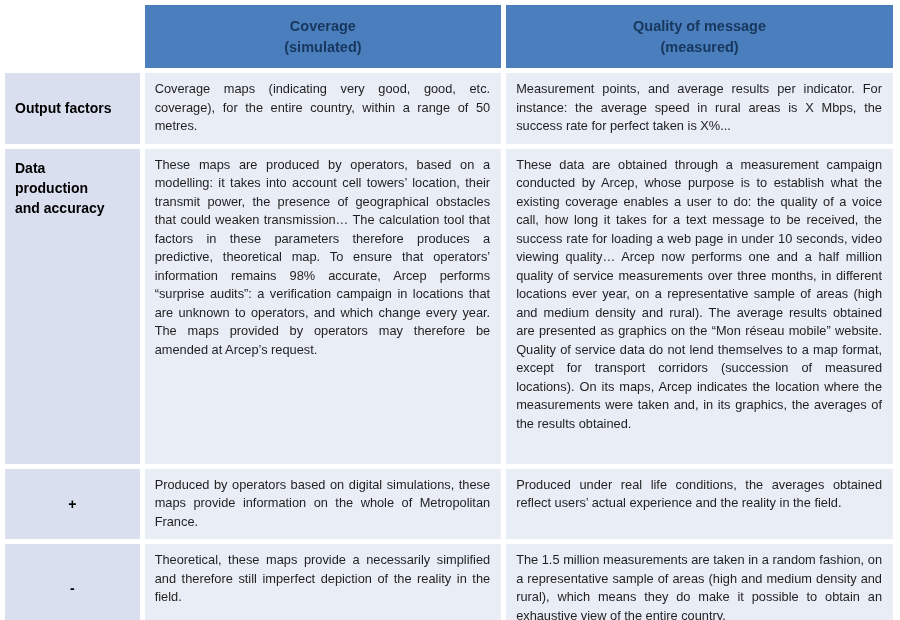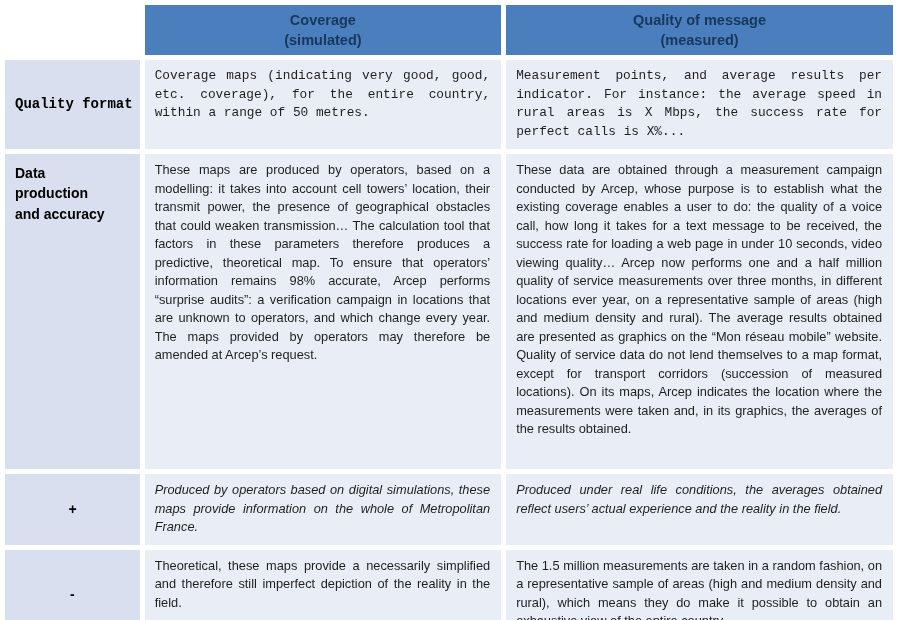--- a/index.html
+++ b/index.html
@@ -27,21 +27,21 @@
   
   th.colhead {
     background: #4a7ebc;
     color: #17375e;
     font-weight: bold;
     font-size: 14.5px;
     line-height: 1.4;
     text-align: center;
     vertical-align: middle;
     white-space: pre-line;
-    height: 50px;
+    height: 63px;
     padding: 2px 6px;
   }
   td.corner { background: transparent; }
 
   
   td.label {
     background: #d9dfee;
     color: #000000;
     font-weight: bold;
     font-size: 14px;
@@ -58,23 +58,23 @@
     background: #e9edf6;
     color: #1f1f1f;
     font-size: 12.8px;
     line-height: 18.5px;
     text-align: justify;
     vertical-align: top;
     padding: 7px 11px 8px 10px;
   }
 
   
-  tr.r0 td { height: 68px; font-family: Liberation Mono, monospace; }
+  tr.r0 td { height: 68px; }
   tr.r1 td { height: 315px; }
-  tr.r2 td { height: 61px; font-style: italic; }
+  tr.r2 td { height: 61px; }
   tr.r3 td { height: 83px; }
   tr.r2 td.body-cell, tr.r3 td.body-cell { vertical-align: top; }
 </style>
 </head>
 <body>
 
 <table class="cmp">
   <colgroup>
     <col class="c-label">
     <col class="c-cov">
@@ -83,23 +83,23 @@
   <tbody>
     <tr>
       <td class="corner"></td>
       <th class="colhead">Coverage
 (simulated)</th>
       <th class="colhead">Quality of message
 (measured)</th>
     </tr>
 
     <tr class="r0">
-      <td class="label">Quality format</td>
+      <td class="label">Output factors</td>
       <td class="body-cell">Coverage maps (indicating very good, good, etc. coverage), for the entire country, within a range of 50 metres.</td>
-      <td class="body-cell">Measurement points, and average results per indicator. For instance: the average speed in rural areas is X Mbps, the success rate for perfect calls is X%...</td>
+      <td class="body-cell">Measurement points, and average results per indicator. For instance: the average speed in rural areas is X Mbps, the success rate for perfect taken is X%...</td>
     </tr>
 
     <tr class="r1">
       <td class="label top">Data
 production
 and accuracy</td>
       <td class="body-cell">These maps are produced by operators, based on a modelling: it takes into account cell towers’ location, their transmit power, the presence of geographical obstacles that could weaken transmission… The calculation tool that factors in these parameters therefore produces a predictive, theoretical map. To ensure that operators’ information remains 98% accurate, Arcep performs “surprise audits”: a verification campaign in locations that are unknown to operators, and which change every year. The maps provided by operators may therefore be amended at Arcep’s request.</td>
       <td class="body-cell">These data are obtained through a measurement campaign conducted by Arcep, whose purpose is to establish what the existing coverage enables a user to do: the quality of a voice call, how long it takes for a text message to be received, the success rate for loading a web page in under 10 seconds, video viewing quality… Arcep now performs one and a half million quality of service measurements over three months, in different locations ever year, on a representative sample of areas (high and medium density and rural). The average results obtained are presented as graphics on the “Mon réseau mobile” website. Quality of service data do not lend themselves to a map format, except for transport corridors (succession of measured locations). On its maps, Arcep indicates the location where the measurements were taken and, in its graphics, the averages of the results obtained.</td>
     </tr>
 

